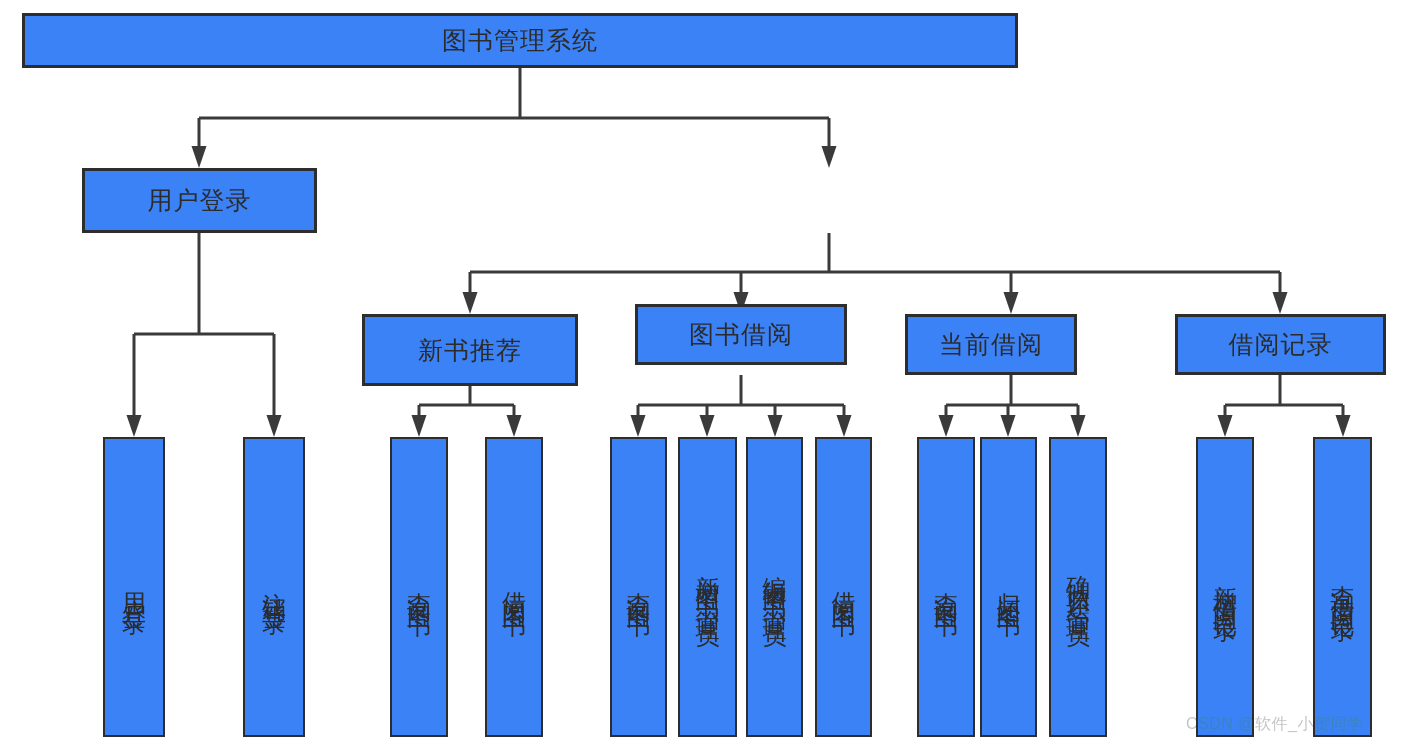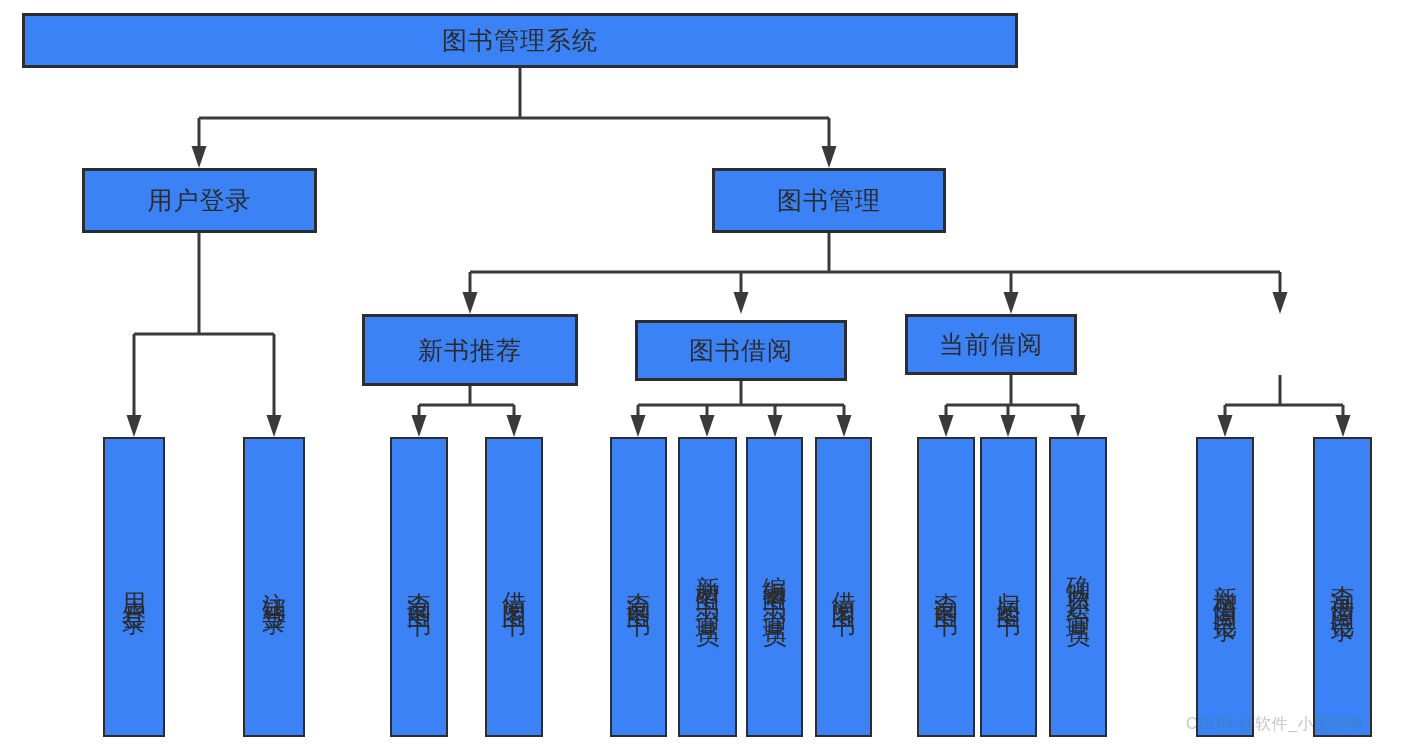--- a/index.html
+++ b/index.html
@@ -87,25 +87,25 @@
       <polygon points="1000.5,415 1015.5,415 1008,437"></polygon>
       <polygon points="1070.5,415 1085.5,415 1078,437"></polygon>
       <polygon points="1217.5,415 1232.5,415 1225,437"></polygon>
       <polygon points="1335.5,415 1350.5,415 1343,437"></polygon>
     </g>
   </svg>
 
   <div class="node" style="left:22px; top:13px; width:996px; height:55px;">图书管理系统</div>
 
   <div class="node" style="left:82px; top:168px; width:235px; height:65px;">用户登录</div>
-  <div class="node" style="left:712px; top:168px; width:234px; height:65px;">图书管理</div>
 
   <div class="node" style="left:362px; top:314px; width:216px; height:72px;">新书推荐</div>
-  <div class="node" style="left:635px; top:320px; width:212px; height:61px;">图书借阅</div>
+  <div class="node" style="left:635px; top:304px; width:212px; height:61px;">图书借阅</div>
   <div class="node" style="left:905px; top:314px; width:172px; height:61px;">当前借阅</div>
+  <div class="node" style="left:1175px; top:314px; width:211px; height:61px;">借阅记录</div>
 
   <div class="node leaf" style="left:103px; width:62px;">
     <span class="vtext">用户登录</span>
   </div>
   <div class="node leaf" style="left:243px; width:62px;">
     <span class="vtext">注销登录</span>
   </div>
 
   <div class="node leaf" style="left:390px; width:58px;">
     <span class="vtext">查询图书</span>

